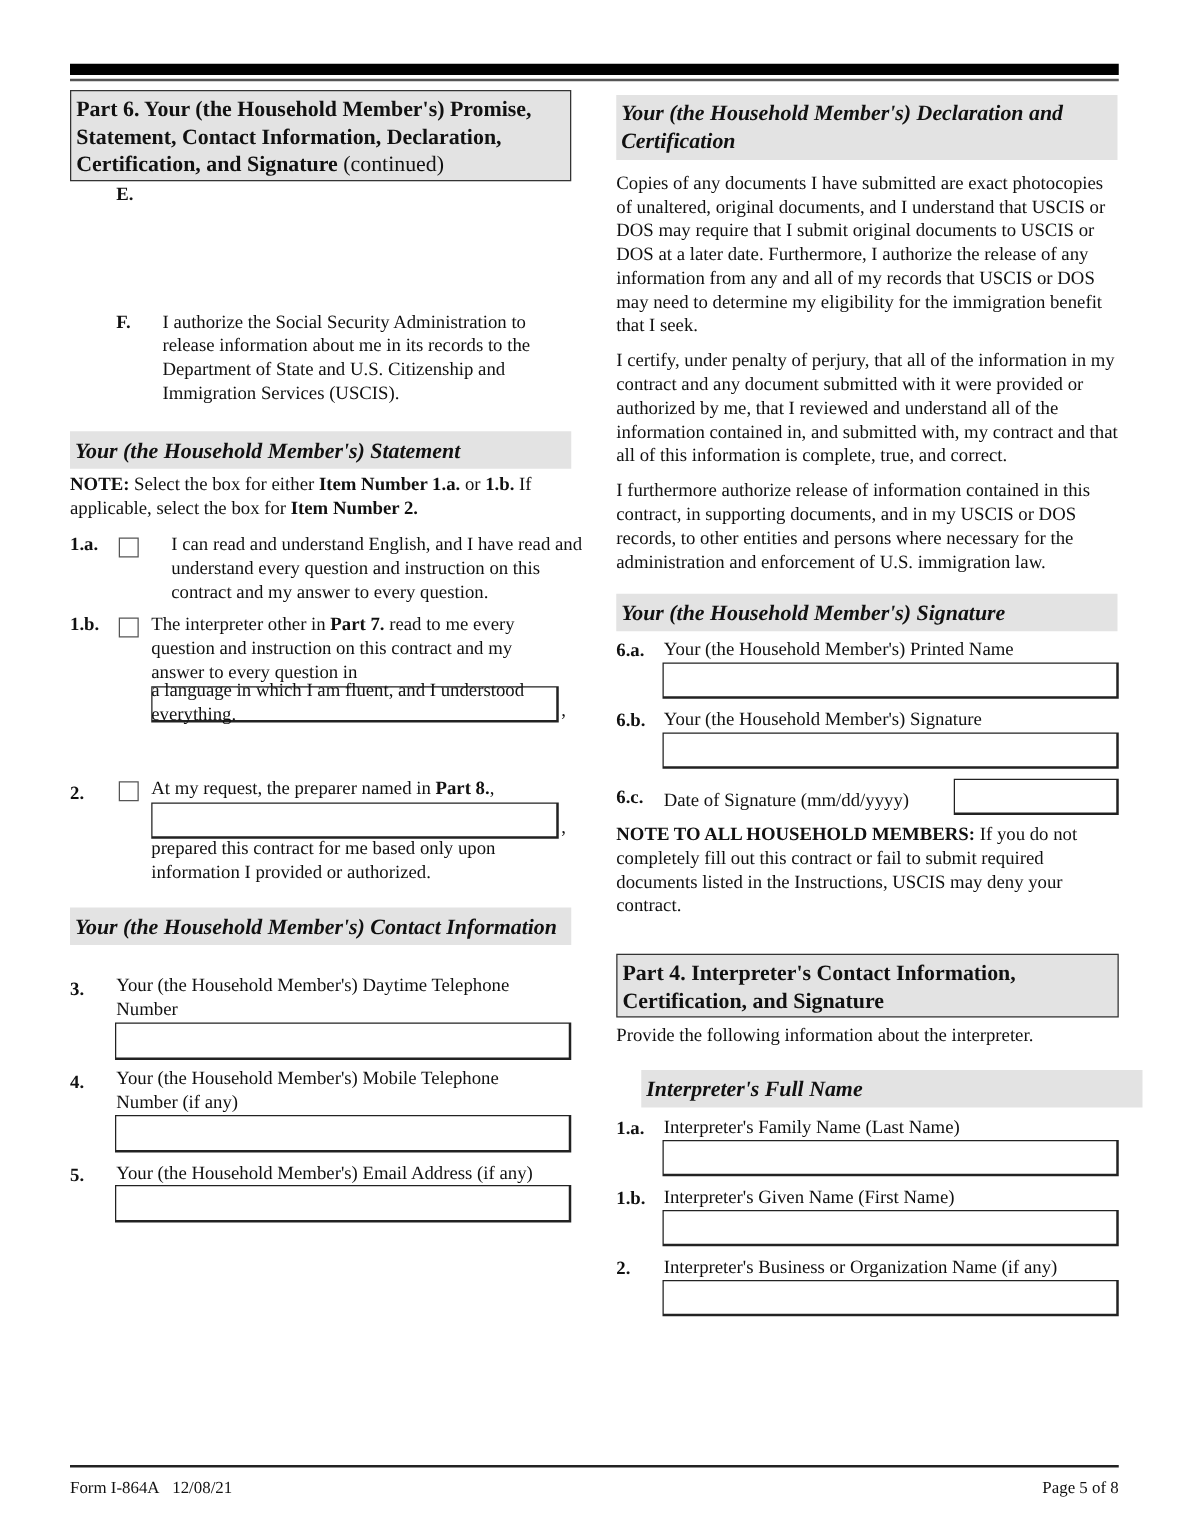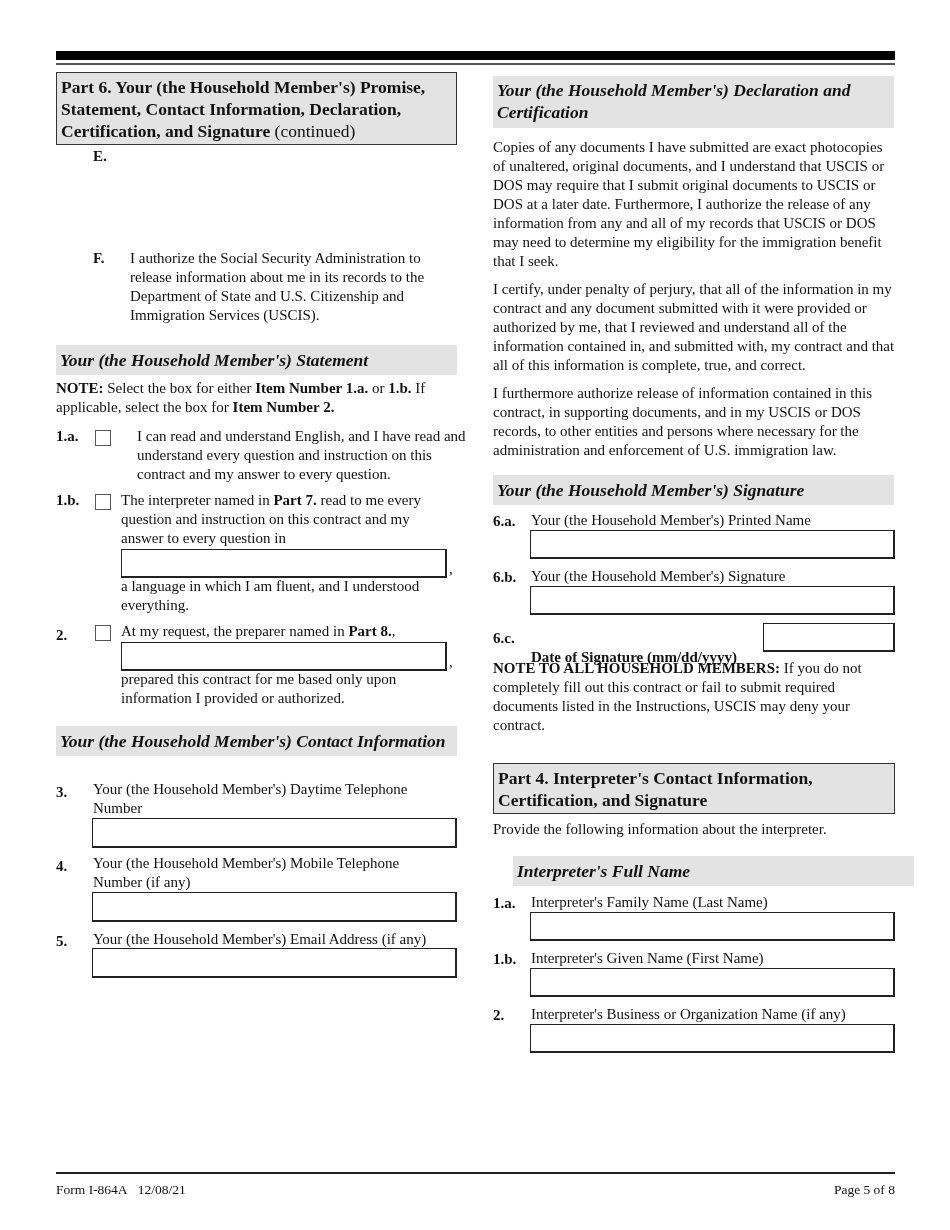--- a/index.html
+++ b/index.html
@@ -91,26 +91,26 @@
 <div class="abs" style="left:56px; top:427px; width:402px;">
   <span class="abs num" style="left:0; top:0;">1.a.</span>
   <span class="abs checkbox" style="left:39px; top:3px;"></span>
   <div class="abs" style="left:65px; top:0; width:340px;margin-left:16px;">I can read and understand English, and I have read and understand every question and instruction on this contract and my answer to every question.</div>
 </div>
 
 <div class="abs" style="left:56px; top:491px; width:402px;">
   <span class="abs num" style="left:0; top:0;">1.b.</span>
   <span class="abs checkbox" style="left:39px; top:3px;"></span>
   <div class="abs" style="left:65px; top:0; width:330px;">
-    <span>The interpreter named in </span><b>Part 7.</b><span> read to me every question and instruction on this contract and my answer to every question in</span>
+    <span>The interpreter other in </span><b>Part 7.</b><span> read to me every question and instruction on this contract and my answer to every question in</span>
   </div>
 </div>
 <div class="abs field" style="left:121px; top:549px; width:326px; height:29px;"></div>
 <span class="abs comma" style="left:449px; top:560px;">,</span>
-<div class="abs" style="left:121px; top:577px; width:330px;font-family:Liberation Serif, serif;">a language in which I am fluent, and I understood everything.</div>
+<div class="abs" style="left:121px; top:544px; width:330px;font-family:Liberation Serif, serif;">a language in which I am fluent, and I understood everything.</div>
 
 <div class="abs" style="left:56px; top:622px; width:402px;">
   <span class="abs num" style="left:0; top:4px;">2.</span>
   <span class="abs checkbox" style="left:39px; top:3px;"></span>
   <div class="abs" style="left:65px; top:0; width:330px;">
     <span>At my request, the preparer named in </span><b>Part 8.</b><span>,</span>
   </div>
 </div>
 <div class="abs field" style="left:121px; top:642px; width:326px; height:29px;"></div>
 <span class="abs comma" style="left:449px; top:653px;">,</span>
@@ -142,21 +142,21 @@
 
 <span class="abs num" style="left:493px; top:512px;">6.a.</span>
 <div class="abs" style="left:531px; top:511px;">Your (the Household Member's) Printed Name</div>
 <div class="abs field" style="left:530px; top:530px; width:365px; height:29px;"></div>
 
 <span class="abs num" style="left:493px; top:568px;text-align:center;">6.b.</span>
 <div class="abs" style="left:531px; top:567px;">Your (the Household Member's) Signature</div>
 <div class="abs field" style="left:530px; top:586px; width:365px; height:29px;"></div>
 
 <span class="abs num" style="left:493px; top:629px;">6.c.</span>
-<div class="abs" style="left:531px; top:648px;font-weight:bold;">Date of Signature (mm/dd/yyyy)</div>
+<div class="abs" style="left:531px; top:632px;">Date of Signature (mm/dd/yyyy)</div>
 <div class="abs field" style="left:763px; top:623px; width:132px; height:29px;"></div>
 
 <div class="abs" style="left:493px; top:659px; width:402px;">
   <b>NOTE TO ALL HOUSEHOLD MEMBERS:</b><span>  If you do not completely fill out this contract or fail to submit required documents listed in the Instructions, USCIS may deny your contract.</span>
 </div>
 
 <div class="abs part-box" style="left:493px; top:763px; width:402px;">Part 4.  Interpreter's Contact Information, Certification, and Signature</div>
 <div class="abs" style="left:493px; top:820px; width:402px;">Provide the following information about the interpreter.</div>
 
 <div class="abs sec-band" style="left:493px; top:856px; width:401px;margin-left:20px;">Interpreter's Full Name</div>

